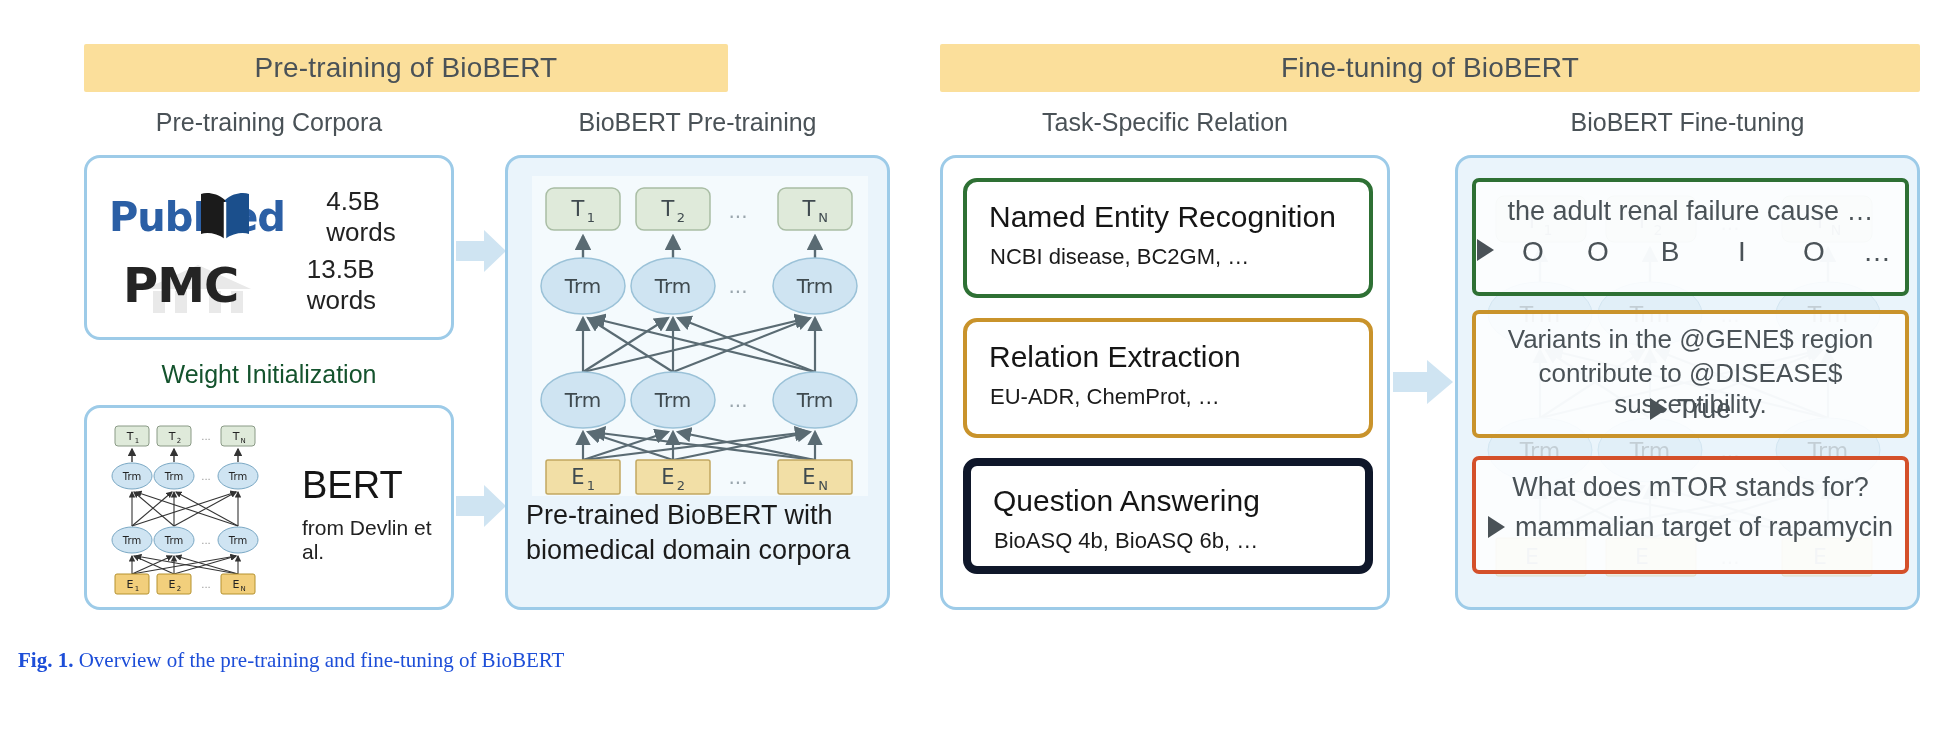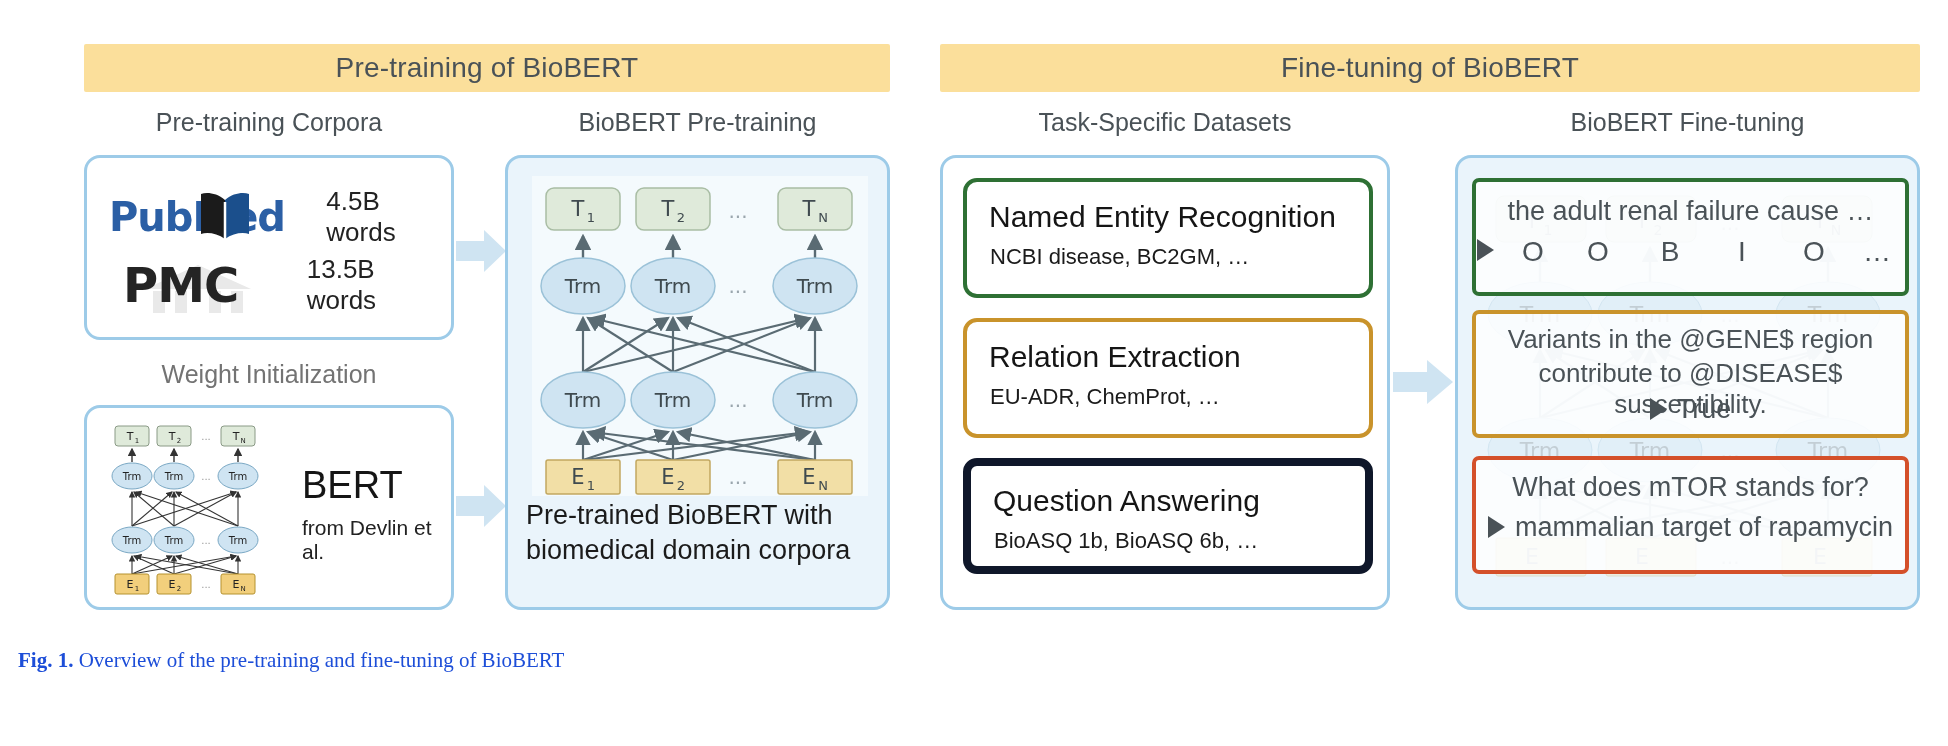--- a/index.html
+++ b/index.html
@@ -9,21 +9,21 @@
     color:#3f4a4f;
   }
   .fig{position:absolute;left:0;top:0;width:1948px;height:746px;}
 
   
   .banner{
     position:absolute;height:48px;background:#fbdf9b;border-radius:2px;
     display:flex;align-items:center;justify-content:center;
     font-size:28px;color:#4a5257;letter-spacing:.2px;
   }
-  #banner-pre{left:84px;top:44px;width:806px;}
+  #banner-pre{left:84px;top:44px;width:644px;}
   #banner-fine{left:940px;top:44px;width:980px;}
 
   
   .colcap{
     position:absolute;text-align:center;font-size:25px;color:#4a5257;
   }
   #cap-corpora{left:84px;top:108px;width:370px;}
   #cap-pretrain{left:505px;top:108px;width:385px;}
   #cap-datasets{left:940px;top:108px;width:450px;}
   #cap-finetune{left:1455px;top:108px;width:465px;}
@@ -52,21 +52,21 @@
   }
   
   .pmc{position:relative;display:inline-block;width:150px;height:52px;}
   .pmc .house{position:absolute;left:16px;top:4px;width:118px;height:50px;}
   .pmc .txt{
     position:relative;font-family:"DejaVu Sans",sans-serif;font-weight:bold;
     font-size:48px;color:#242424;letter-spacing:-1px;line-height:52px;
   }
 
   
-  #cap-weight{position:absolute;left:84px;top:360px;width:370px;text-align:center;font-size:25px;color:#737373;}
+  #cap-weight{position:absolute;left:84px;top:360px;width:370px;text-align:center;font-size:25px;color:#14532d;}
   #card-bert{left:84px;top:405px;width:370px;height:205px;}
   #bert-mini{position:absolute;left:22px;top:14px;width:160px;height:175px;}
   #bert-label{position:absolute;left:215px;top:56px;font-size:38px;color:#151515;font-family:"Liberation Sans",sans-serif;}
   #bert-sub{position:absolute;left:215px;top:108px;font-size:21px;color:#222;}
 
   
   #card-pretrain{left:505px;top:155px;width:385px;height:455px;}
   #trm-big{position:absolute;left:24px;top:18px;width:336px;height:320px;}
   #pretrain-text{
     position:absolute;left:18px;top:340px;width:350px;text-align:left;
@@ -128,21 +128,21 @@
 
   <div class="banner" id="banner-pre">
     <span>Pre-training of BioBERT</span>
   </div>
   <div class="banner" id="banner-fine">
     <span>Fine-tuning of BioBERT</span>
   </div>
 
   <div class="colcap" id="cap-corpora">Pre-training Corpora</div>
   <div class="colcap" id="cap-pretrain">BioBERT Pre-training</div>
-  <div class="colcap" id="cap-datasets">Task-Specific Datasets</div>
+  <div class="colcap" id="cap-datasets">Task-Specific Relation</div>
   <div class="colcap" id="cap-finetune">BioBERT Fine-tuning</div>
 
   <div class="card blue-card" id="card-corpora">
 
     <div class="logo-row" id="row-pubmed">
       <span class="pubmed">
         <span class="txt">PubMed</span>
         <svg class="book" viewBox="0 0 56 52">
           <path d="M28 10 C20 3 10 2 4 4 L4 44 C10 42 20 43 28 49 Z" fill="#1b1b1b"></path>
           <path d="M28 10 C36 3 46 2 52 4 L52 44 C46 42 36 43 28 49 Z" fill="#1b4f8c"></path>
@@ -360,21 +360,21 @@
     <div class="task-box" id="task-ner">
       <div class="task-title">Named Entity Recognition</div>
       <div class="task-sub">NCBI disease, BC2GM, …</div>
     </div>
     <div class="task-box" id="task-re">
       <div class="task-title">Relation Extraction</div>
       <div class="task-sub">EU-ADR, ChemProt, …</div>
     </div>
     <div class="task-box" id="task-qa">
       <div class="task-title">Question Answering</div>
-      <div class="task-sub">BioASQ 1b, BioASQ 6b, …</div>
+      <div class="task-sub">BioASQ 4b, BioASQ 6b, …</div>
     </div>
   </div>
 
   <div class="card blue-card blue-fill" id="card-finetune">
     <svg id="trm-ghost" viewBox="0 0 430 400">
       <defs>
         <marker id="ah-g" markerWidth="7" markerHeight="7" refX="6" refY="3.5" orient="auto">
           <path d="M0,0 L7,3.5 L0,7 z" fill="#8fa3ad"></path>
         </marker>
       </defs>

